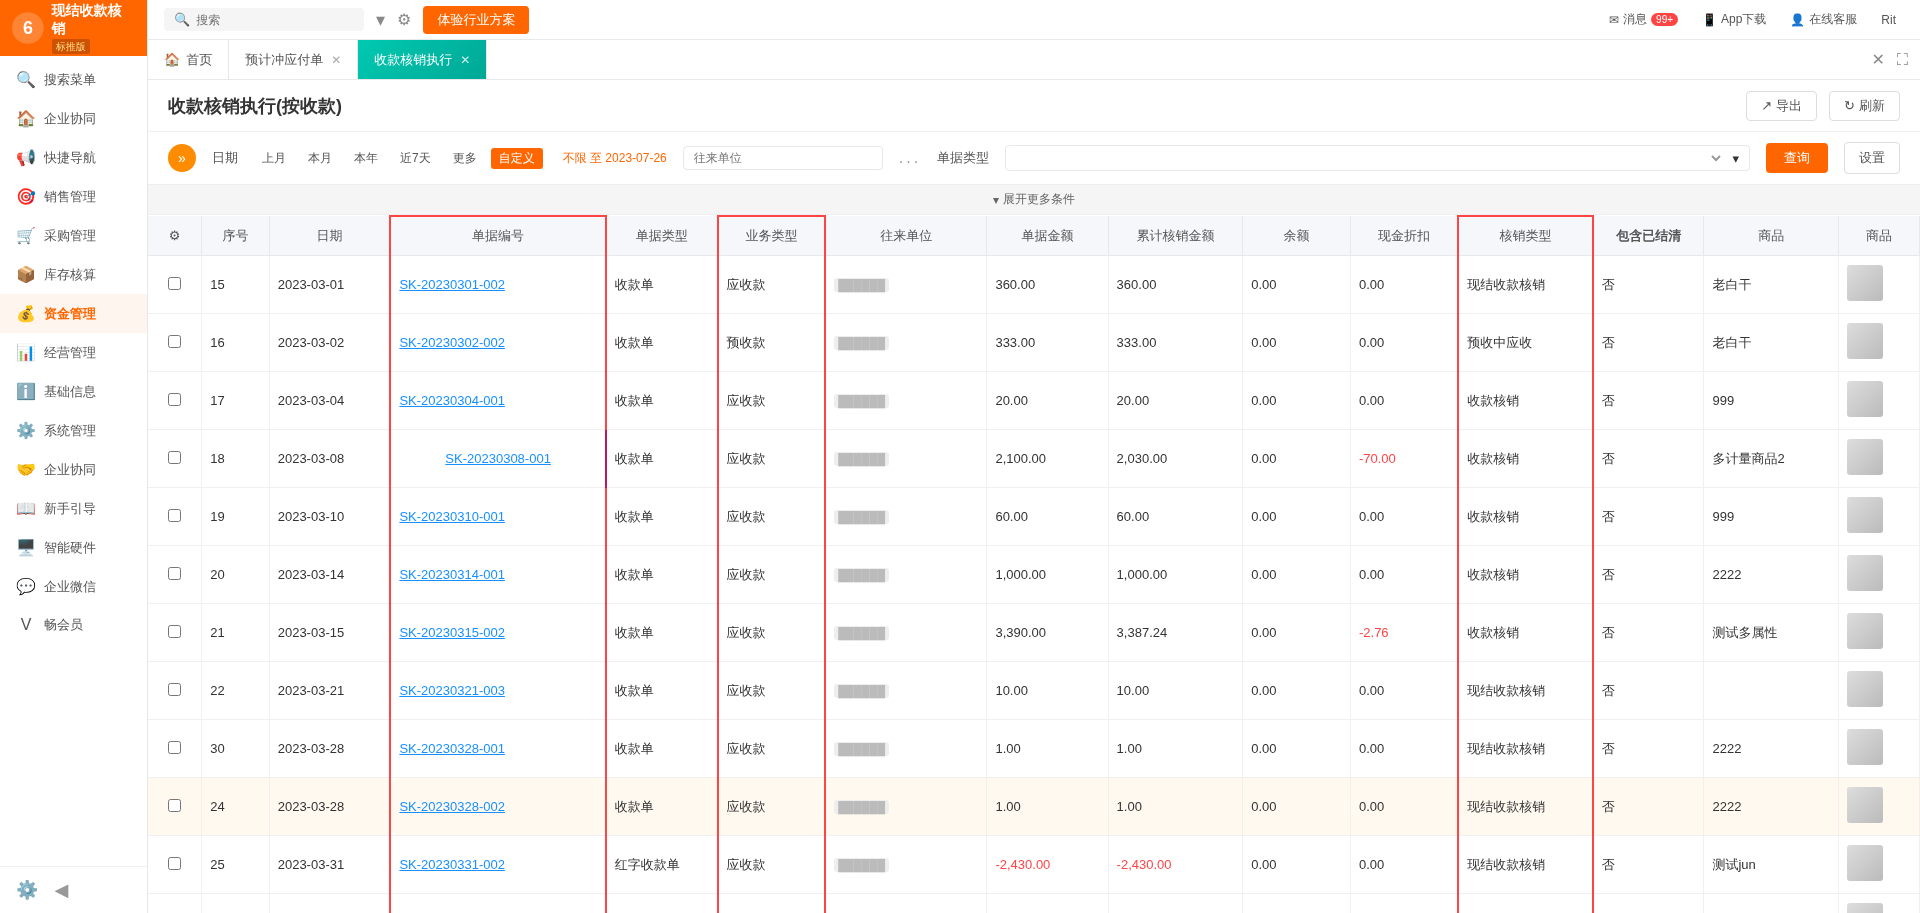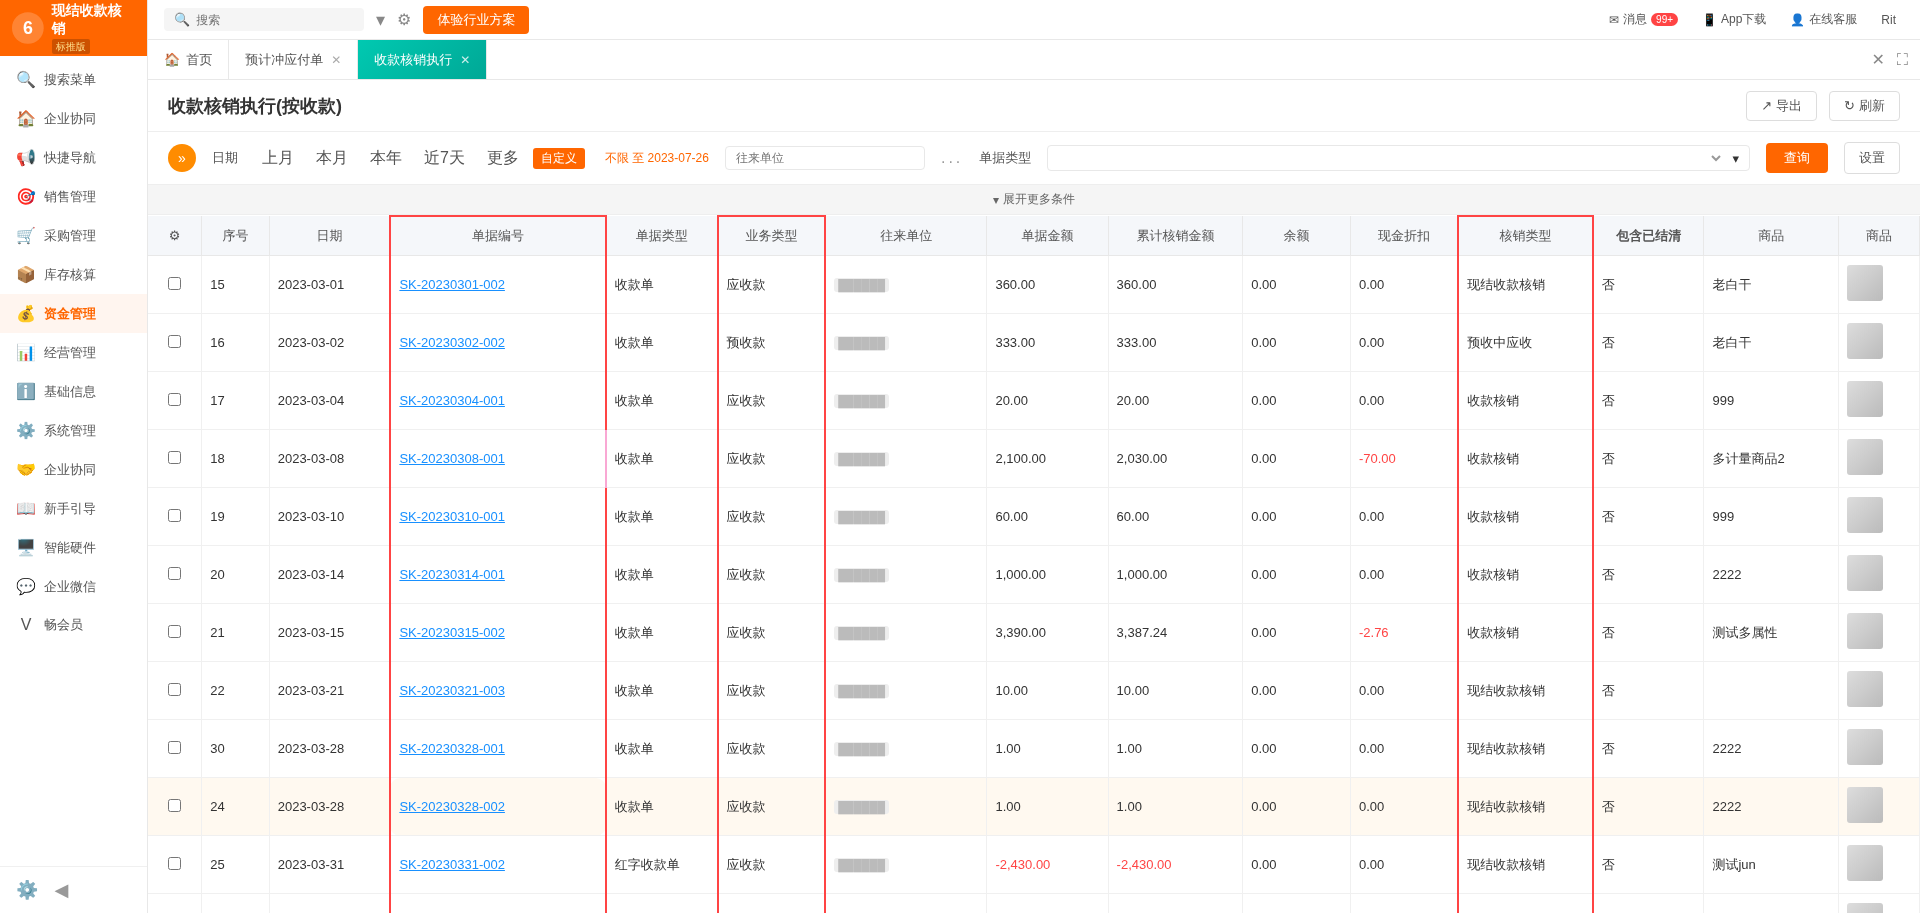--- a/index.html
+++ b/index.html
@@ -46,21 +46,21 @@
     .page-header { height: 52px; background: #fff; display: flex; align-items: center; padding: 0 20px; border-bottom: 1px solid #eee; }
     .page-title { font-size: 18px; font-weight: bold; color: #333; }
     .page-header-actions { margin-left: auto; display: flex; gap: 12px; }
     .btn-outline { border: 1px solid #ddd; background: #fff; color: #555; border-radius: 4px; padding: 5px 14px; font-size: 13px; cursor: pointer; display: flex; align-items: center; gap: 4px; }
 
     
     .filter-bar { background: #fff; padding: 10px 20px; border-bottom: 1px solid #eee; display: flex; align-items: center; gap: 16px; flex-wrap: wrap; }
     .filter-toggle-btn { width: 28px; height: 28px; background: #ff8c00; color: #fff; border: none; border-radius: 50%; cursor: pointer; display: flex; align-items: center; justify-content: center; font-size: 14px; flex-shrink: 0; }
     .filter-label { font-size: 13px; color: #555; white-space: nowrap; }
     .filter-date-group { display: flex; align-items: center; gap: 6px; flex-wrap: wrap; }
-    .filter-date-btn { padding: 3px 8px; font-size: 16px; color: #555; cursor: pointer; border: none; background: transparent; }
+    .filter-date-btn { padding: 3px 8px; font-size: 12px; color: #555; cursor: pointer; border: none; background: transparent; }
     .filter-custom-btn { background: #ff6600; color: #fff; border-radius: 3px; padding: 2px 8px; font-size: 12px; cursor: pointer; }
     .filter-partner { display: flex; align-items: center; gap: 8px; border: 1px solid #e8e8e8; border-radius: 4px; padding: 4px 10px; min-width: 200px; }
     .filter-partner input { border: none; outline: none; font-size: 12px; color: #999; flex: 1; }
     .filter-more { color: #999; font-size: 16px; letter-spacing: 3px; cursor: pointer; }
     .filter-type { display: flex; align-items: center; gap: 8px; border: 1px solid #e8e8e8; border-radius: 4px; padding: 4px 10px; min-width: 160px; flex: 1; }
     .filter-type select { border: none; outline: none; font-size: 12px; color: #999; flex: 1; background: transparent; }
     .filter-query-btn { background: #ff6600; color: #fff; border: none; border-radius: 4px; padding: 6px 18px; font-size: 13px; cursor: pointer; }
     .filter-settings-btn { border: 1px solid #ddd; background: #fff; color: #555; border-radius: 4px; padding: 6px 14px; font-size: 13px; cursor: pointer; }
 
     
@@ -340,21 +340,21 @@
       <td>0.00</td>
       <td style="border-left:2px solid #ff4444;border-right:2px solid #ff4444;">收款核销</td>
       <td>否</td>
       <td>999</td>
       <td><div class="thumb"><div class="thumb-img"></div></div></td>
     </tr>
             <tr>
       <td style="text-align:center;"><input type="checkbox" style=""></td>
       <td>18</td>
       <td>2023-03-08</td>
-      <td style="border-left:2px solid #ff4444;border-right:2px solid #f9a8d4;"><a class="link-text">SK-20230308-001</a></td>
+      <td style="border-left:2px solid #ff4444;border-right:2px solid #be185d;text-align:center;"><a class="link-text">SK-20230308-001</a></td>
       <td>收款单</td>
       <td style="border-left:2px solid #ff4444;border-right:2px solid #ff4444;">应收款</td>
       <td><span style="color:#bbb;background:#eee;border-radius:3px;padding:1px 4px;font-size:11px;">██████</span></td>
       <td>2,100.00</td>
       <td>2,030.00</td>
       <td>0.00</td>
       <td><span class="negative">-70.00</span></td>
       <td style="border-left:2px solid #ff4444;border-right:2px solid #ff4444;">收款核销</td>
       <td>否</td>
       <td>多计量商品2</td>

